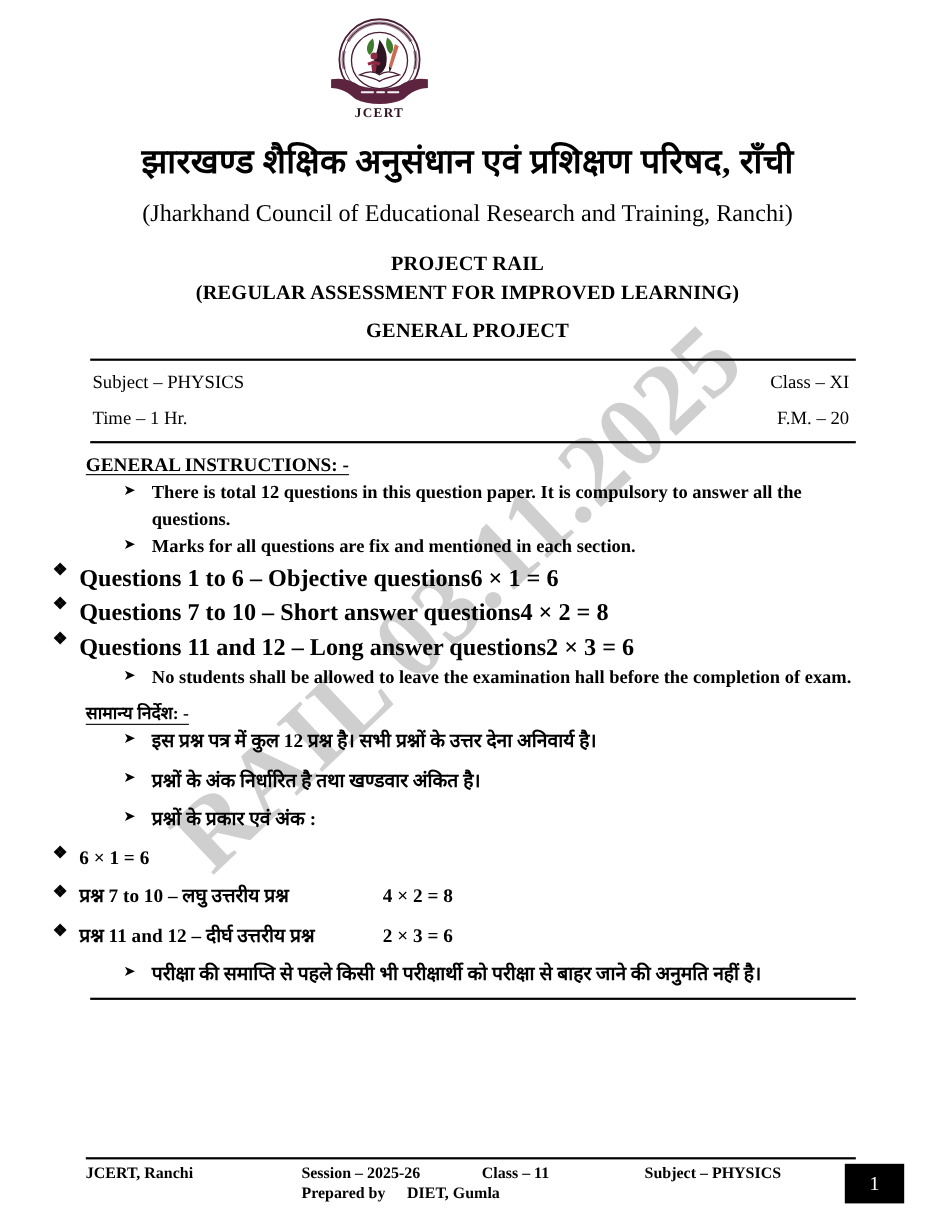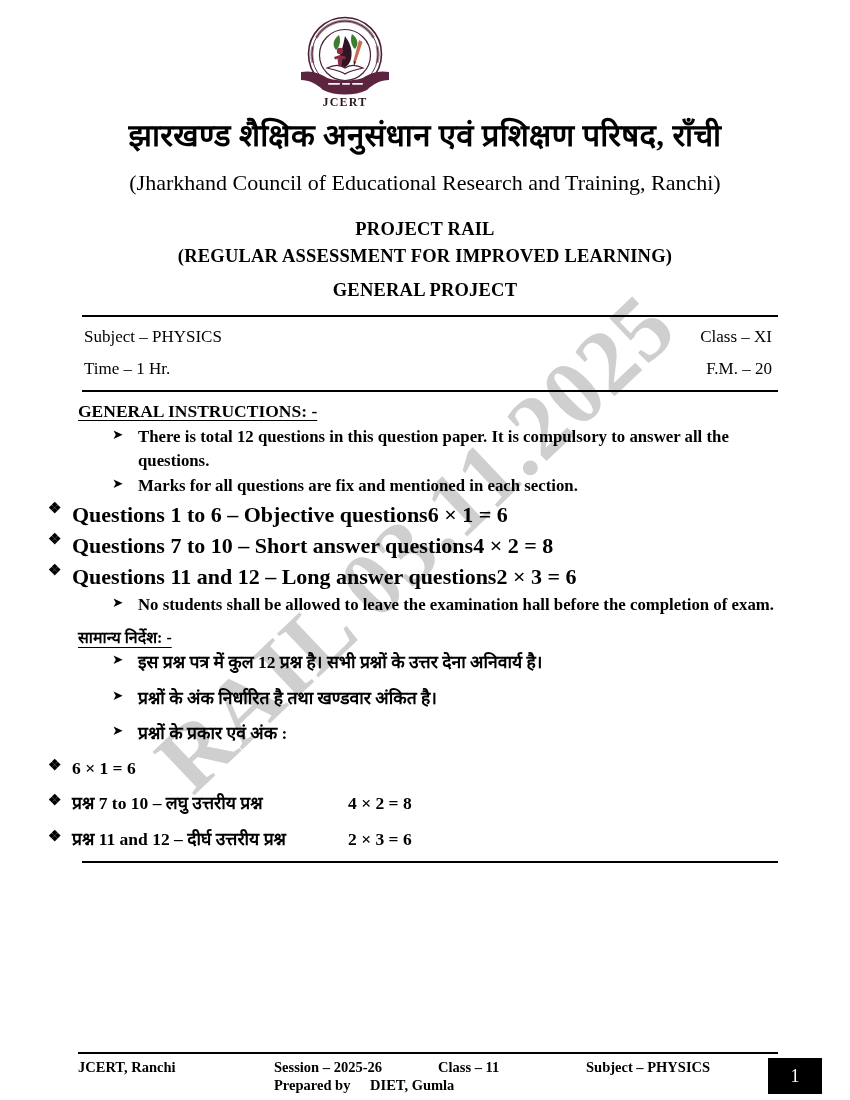--- a/index.html
+++ b/index.html
@@ -54,21 +54,21 @@
     width: 689px;
     text-align: center;
     z-index: 8;
   }
   .logo-svg { display: inline-block; }
 
   
   #content {
     position: absolute;
     left: 0;
-    top: 5px;
+    top: 16px;
     width: 850px;
     z-index: 10;
   }
 
   .hdr-hindi {
     margin-top: 113px;
     text-align: center;
     font-family: "Liberation Serif", "DejaVu Serif", serif;
     font-size: 31px;
     font-weight: 700;
@@ -362,20 +362,23 @@
       </li>
       <li>
         <span class="sub-label">प्रश्न 7 to 10 – लघु उत्तरीय प्रश्न</span>
         <span class="sub-marks">4 × 2 = 8</span>
       </li>
       <li>
         <span class="sub-label">प्रश्न 11 and 12 – दीर्घ उत्तरीय प्रश्न</span>
         <span class="sub-marks">2 × 3 = 6</span>
       </li>
     </ul>
+    <ul class="arrow-list hindi">
+      <li>परीक्षा की समाप्ति से पहले किसी भी परीक्षार्थी को परीक्षा से बाहर जाने की अनुमति नहीं है।</li>
+    </ul>
 
     <div class="rule-bottom"></div>
   </div>
 
   <div id="footer">
     <div class="footer-rule"></div>
     <div class="footer-row">
       <span class="f-cell f-jcert">JCERT, Ranchi</span>
       <span class="f-cell f-session">Session – 2025-26</span>
       <span class="f-cell f-class">Class – 11</span>

